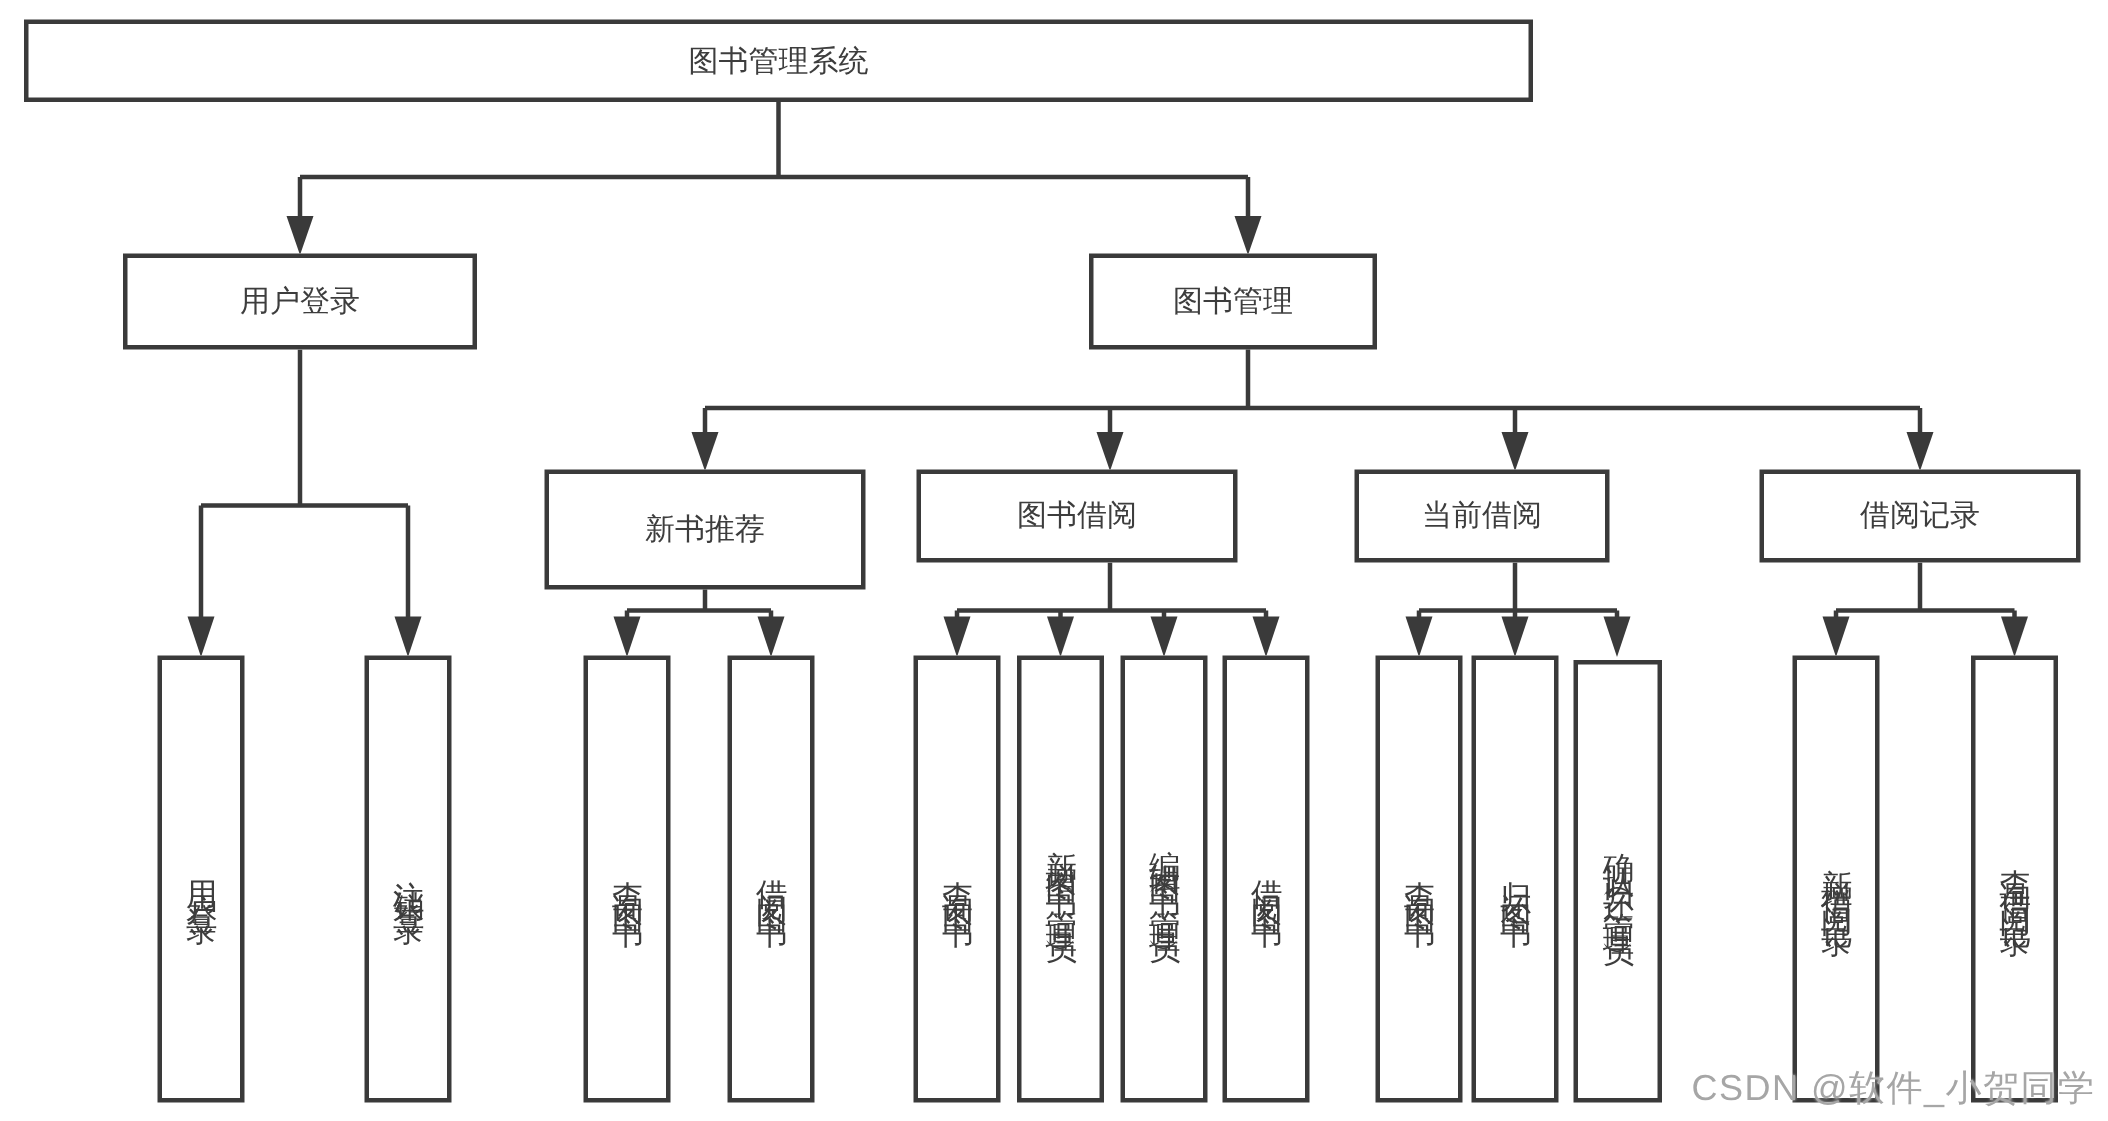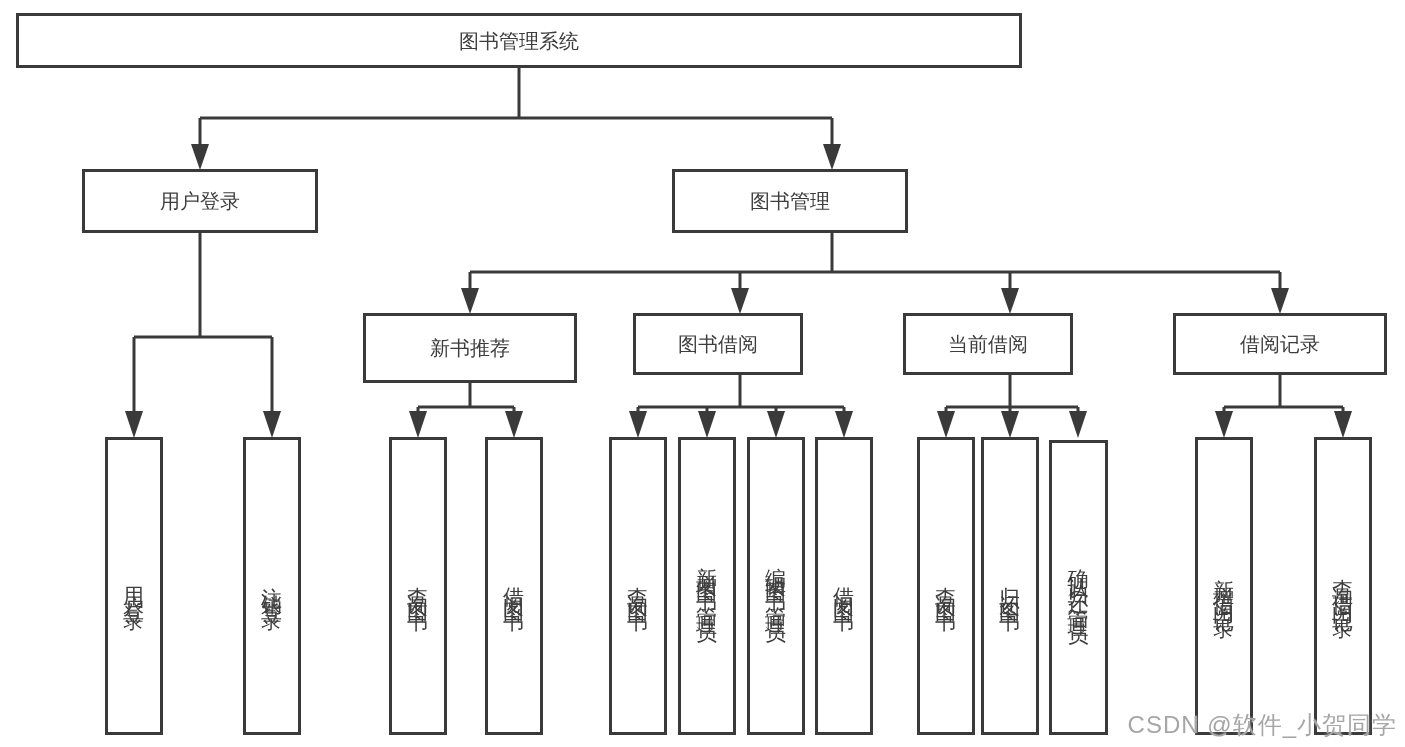--- a/index.html
+++ b/index.html
@@ -128,28 +128,28 @@
     </g>
   </svg>
 
   <div class="box" style="left:16px; top:13px; width:1006px; height:55px;">
     <span class="label">图书管理系统</span>
   </div>
 
   <div class="box" style="left:82px; top:169px; width:236px; height:64px;">
     <span class="label">用户登录</span>
   </div>
-  <div class="box" style="left:672px; top:169px; width:236px; height:64px;">
+  <div class="box" style="left:726px; top:169px; width:192px; height:64px;">
     <span class="label">图书管理</span>
   </div>
 
-  <div class="box" style="left:363px; top:313px; width:214px; height:70px;">
+  <div class="box" style="left:363px; top:313px; width:214px; height:80px;">
     <span class="label">新书推荐</span>
   </div>
-  <div class="box" style="left:633px; top:313px; width:170px; height:62px;text-align:center;">
+  <div class="box" style="left:611px; top:313px; width:214px; height:62px;text-align:center;">
     <span class="label">图书借阅</span>
   </div>
   <div class="box" style="left:903px; top:313px; width:170px; height:62px;">
     <span class="label">当前借阅</span>
   </div>
   <div class="box" style="left:1173px; top:313px; width:214px; height:62px;">
     <span class="label">借阅记录</span>
   </div>
 
   <div class="box vbox" style="left:105px; top:437px; width:58px; height:298px;">

